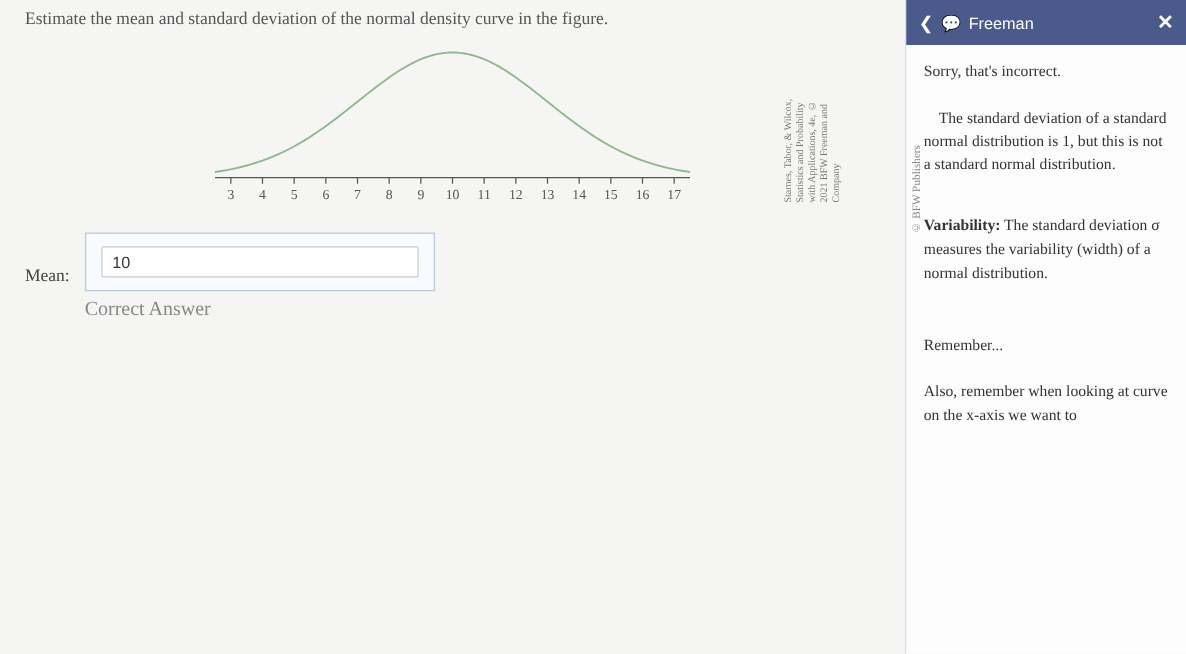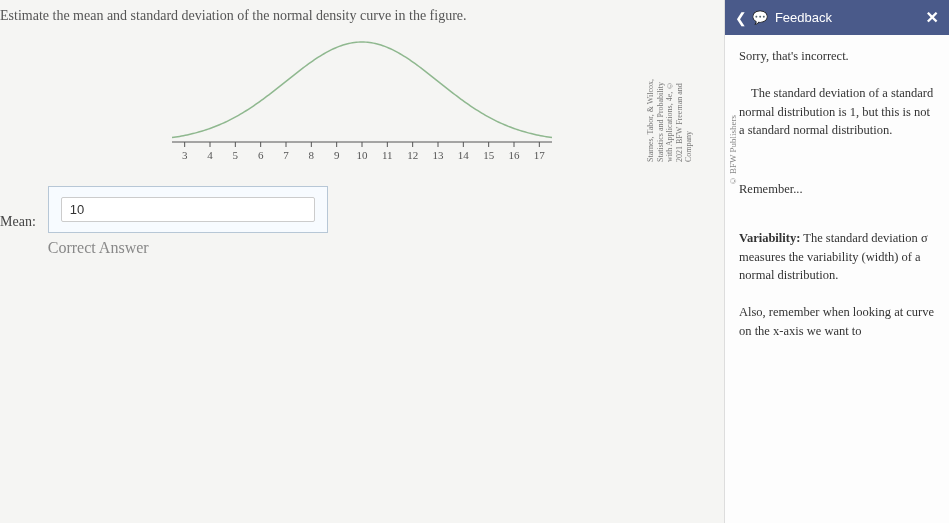--- a/index.html
+++ b/index.html
@@ -7,21 +7,21 @@
       font-family: Georgia, 'Times New Roman', serif;
       background: #f5f5f3;
       width: 949px;
       height: 523px;
       overflow: hidden;
       display: flex;
       color: #333;
     }
     .main {
       flex: 1;
-      padding: 8px 0;
+      padding: 8px 20px;
       position: relative;
     }
     .question {
       font-size: 14px;
       color: #555;
       margin-bottom: 8px;
     }
     .chart-area {
       display: flex;
       justify-content: center;
@@ -193,27 +193,27 @@
     </div>
 
   </div>
 </div>
 
 <div class="feedback-panel">
   <div class="feedback-header">
     <div class="left">
       <span class="chev">❮</span>
       <span class="fb-icon">💬</span>
-      <span>Feedback</span>
+      <span>Freeman</span>
     </div>
     <span class="close-x">✕</span>
   </div>
   <div class="feedback-body">
     <div class="pub-label">© BFW Publishers</div>
     <p class="no-indent">Sorry, that's incorrect.</p>
     <p>The standard deviation of a standard normal distribution is 1, but this is not a standard normal distribution.</p>
-    <p class="no-indent hint-block">Remember...</p>
     <p class="no-indent var-block">
       <strong>Variability:</strong><span> The standard deviation σ measures the variability (width) of a normal distribution.</span>
     </p>
+    <p class="no-indent hint-block">Remember...</p>
     <p class="no-indent">Also, remember when looking at curve on the x-axis we want to</p>
   </div>
 </div>
 
 </body></html>

